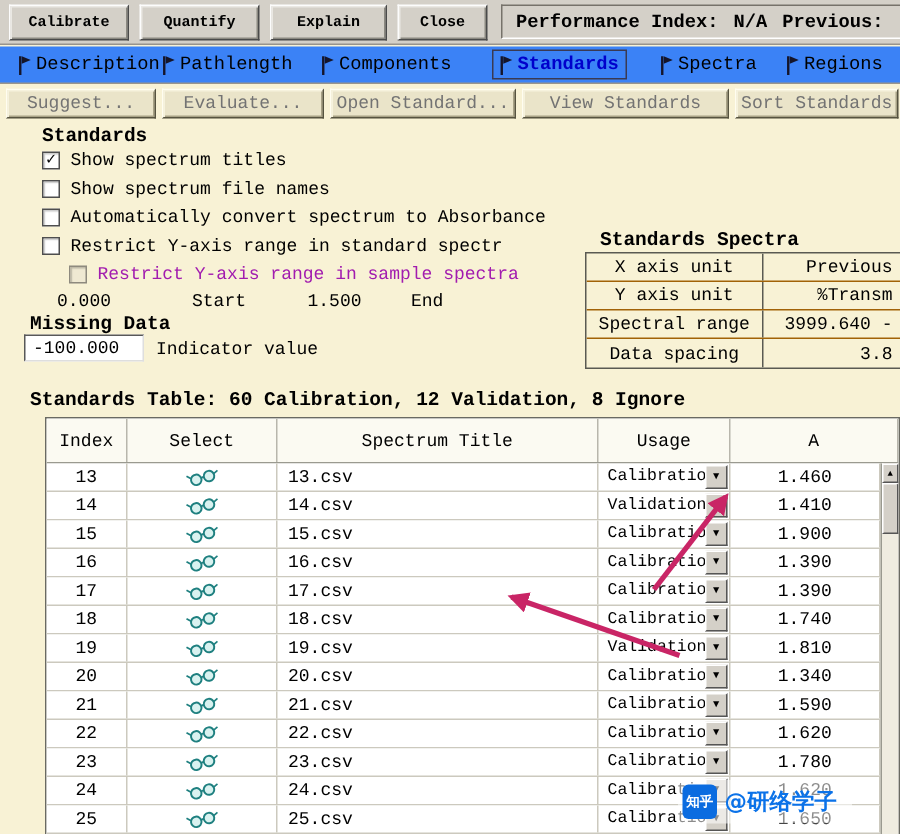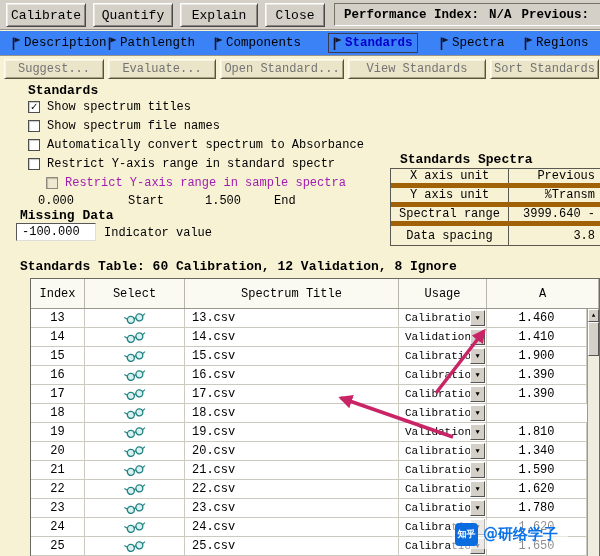--- a/index.html
+++ b/index.html
@@ -8,21 +8,21 @@
     position:relative; width:600px; height:556px;
     background:#f8f2d5; overflow:hidden; color:#000;
     font-family:"Liberation Mono","DejaVu Sans Mono",monospace; font-size:12px;
   }
   
   .toolbar { position:absolute; top:0; left:0; width:600px; height:30px;
     background:#d4d0c8; border-bottom:1px solid #98948c; }
   .tbtn { position:absolute; top:3px; height:24px; background:#d4d0c8;
     border:1px solid; border-color:#fcfcfc #4a4a4a #4a4a4a #fcfcfc;
     box-shadow:inset 1px 1px 0 #eae8e3, inset -1px -1px 0 #8a8880;
-    font-family:inherit; font-size:13px; font-weight:normal; color:#000; }
+    font-family:inherit; font-size:10px; font-weight:bold; color:#000; }
   .perf { position:absolute; left:334px; top:3px; width:290px; height:23px;
     background:#d4d0c8; border:1px solid; border-color:#76726a #ffffff #ffffff #76726a;
     display:flex; align-items:center; gap:10px; padding-left:9px;
     font-weight:bold; font-size:12.5px; white-space:nowrap; overflow:hidden; }
   
   .tabbar { position:absolute; top:31px; left:0; width:600px; height:25px;
     background:#3b82f6; border-bottom:1px solid #98948c; }
   .tab { position:absolute; top:2px; height:20px; display:flex; align-items:center;
     gap:3px; padding:0 4px; cursor:default; font-size:12.5px; }
   .tab .flag { width:9px; height:13px; flex:0 0 auto; }
@@ -43,21 +43,21 @@
     text-align:center; font-weight:bold; flex:0 0 auto; }
   .cbrow.disabled .cb { border-color:#8e8a7e; background:#efe9d2; }
   .cbrow.disabled .cblabel { color:#a21caf; }
   
   .field { position:absolute; background:#fff; border:1px solid;
     border-color:#585858 #dedede #dedede #585858; padding:1px 5px; height:18px;
     font-family:inherit; font-size:12px; }
   
   .spectra-panel { position:absolute; left:390px; top:168px; width:211px; height:78px;
     border:1px solid #5a5a52; background:#f8f2d5; overflow:hidden; }
-  .sprow { display:flex; height:19px; border-bottom:5px solid #a16207; align-items:stretch; }
+  .sprow { display:flex; height:19px; border-bottom:1px solid #a16207; align-items:stretch; }
   .sprow:last-child { border-bottom:none; }
   .splabel { width:118px; border-right:1px solid #5a5a52; display:flex;
     align-items:center; justify-content:center; white-space:nowrap; }
   .spvalue { margin-left:auto; padding-right:5px; display:flex; align-items:center;
     white-space:nowrap; overflow:hidden; }
   
   .stable { position:absolute; left:30px; top:278px; width:570px; height:358px;
     border:1px solid #6a6a62; background:#fff; overflow:hidden; }
   .thead { display:grid; grid-template-columns:54px 100px 214px 88px 1fr; height:30px;
     background:#fbfaf2; border-bottom:1px solid #9a9a90; }
@@ -356,20 +356,21 @@
               </g>
             </svg>
           </div>
           <div class="cell c-title">18.csv</div>
           <div class="cell c-usage">
             <span class="usage-text">Calibration</span>
             <span class="combo-btn">
               <span class="combo-arrow">▼</span>
             </span>
           </div>
+          <div class="cell c-a">1.740</div>
         </div>
         <div class="trow">
           <div class="cell c-index">19</div>
           <div class="cell c-select">
             <svg class="glasses" viewBox="0 0 26 16">
               <g transform="rotate(-8 13 8)">
                 <circle cx="8" cy="9.5" r="4" fill="#d9f2f0" stroke="#1f8080" stroke-width="1.5"></circle>
                 <circle cx="18" cy="8" r="4" fill="#d9f2f0" stroke="#1f8080" stroke-width="1.5"></circle>
                 <path d="M12 9 Q13 7.5 14 8.4" fill="none" stroke="#1f8080" stroke-width="1.3"></path>
                 <line x1="4.2" y1="8.2" x2="1" y2="5.8" stroke="#1f8080" stroke-width="1.3"></line>

